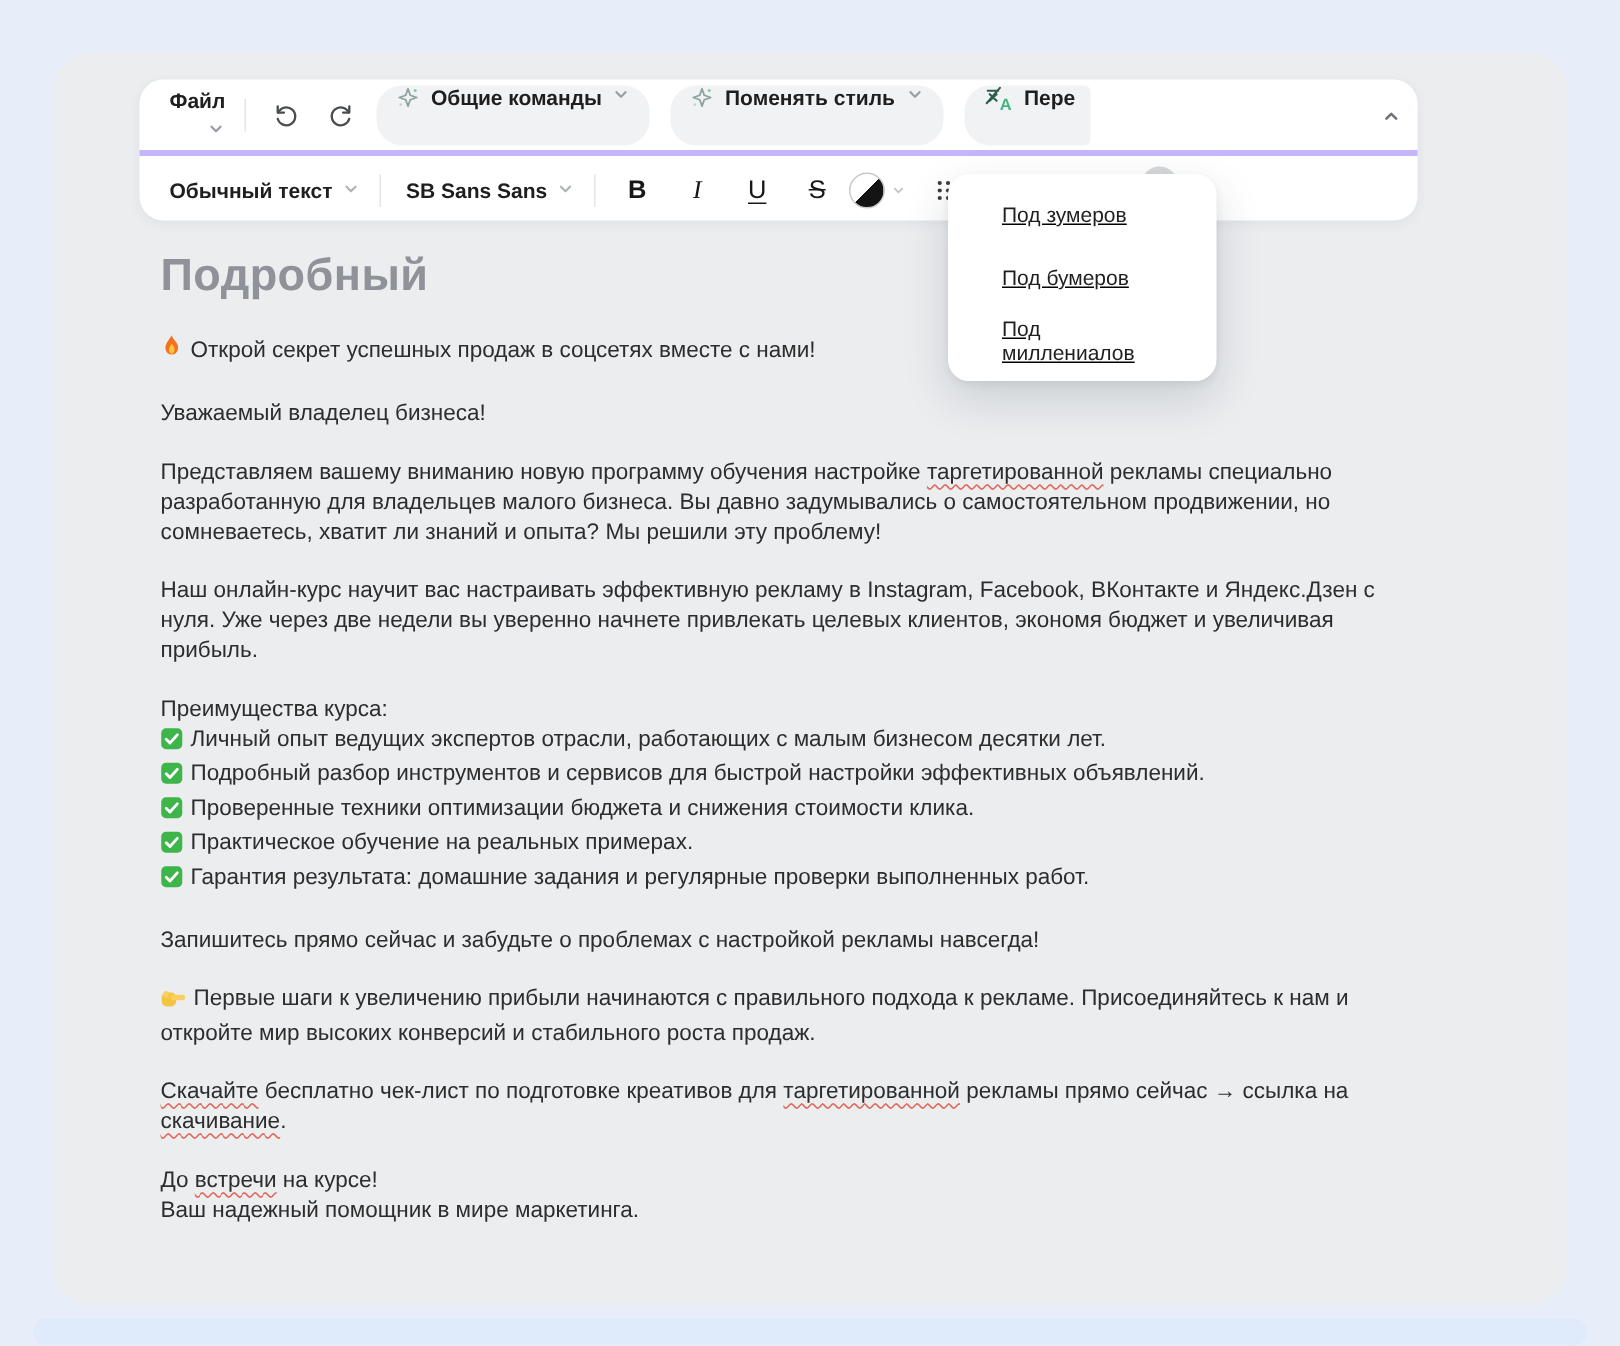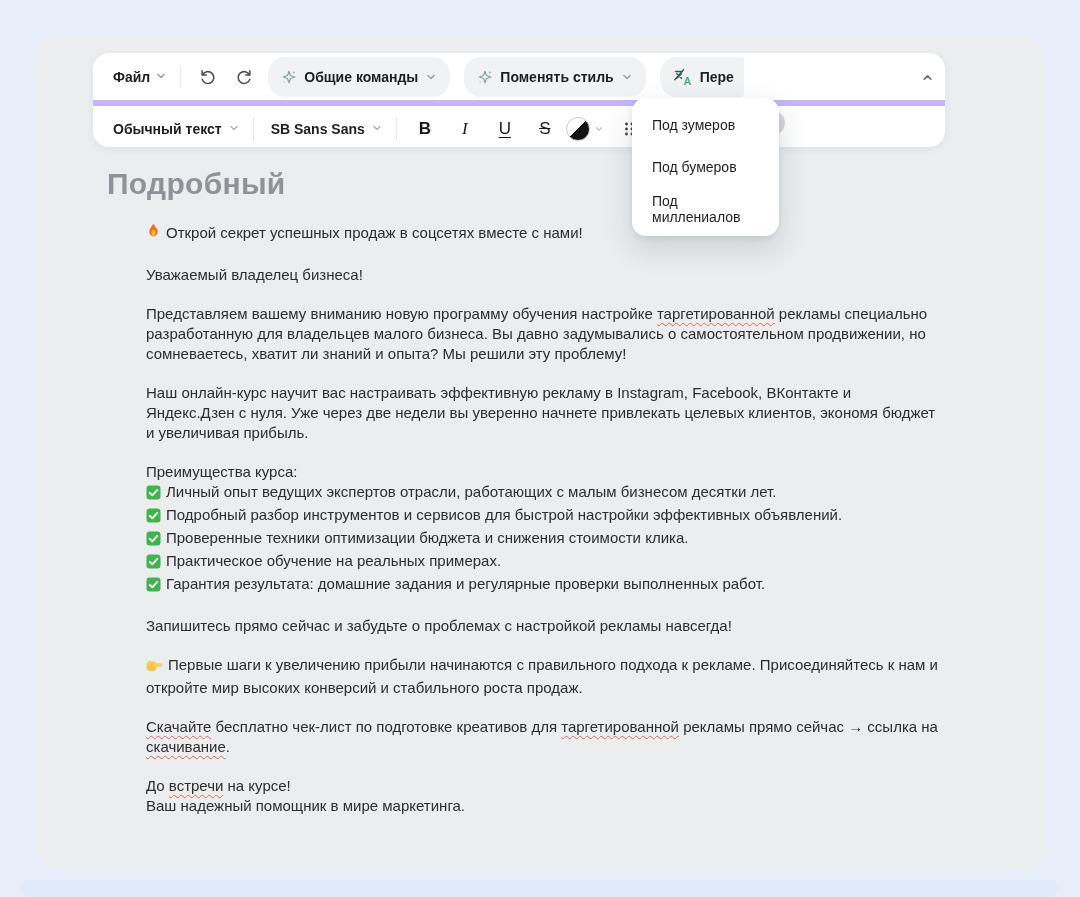--- a/index.html
+++ b/index.html
@@ -2,51 +2,51 @@
 <html><head>
 <meta charset="utf-8">
 <style>
   html,body{margin:0;padding:0;}
   body{width:1080px;height:897px;background:#e7eefa;font-family:"Liberation Sans",sans-serif;position:relative;overflow:hidden;}
   .bottom-band{position:absolute;left:22px;top:879px;width:1036px;height:18px;border-radius:10px;background:#dfeafa;}
   .card{position:absolute;left:35px;top:35px;width:1010px;height:835px;background:#ebedef;border-radius:26px;}
   
   .toolbar{position:absolute;left:58px;top:18px;width:852px;height:94px;background:#fff;border-radius:16px;box-shadow:0 2px 8px rgba(50,60,80,.06);}
   .tb-row{height:47px;display:flex;align-items:center;padding:0 16px;white-space:nowrap;overflow:hidden;}
-  .tb-row.second{border-top:6px solid #c4b5fd;height:46px;}
+  .tb-row.second{border-top:4px solid #c4b5fd;height:46px;}
   button{border:none;background:transparent;padding:0;margin:0;font-family:inherit;cursor:default;}
-  .file-btn{display:flex;align-items:flex-end;gap:5px;margin-left:4px;}
+  .file-btn{display:flex;align-items:flex-end;gap:5px;margin-left:4px;flex-direction:column;}
   .tb-label{font-size:14px;font-weight:600;color:#1e1e1e;}
   .vdiv{width:1px;height:22px;background:#e5e6e8;margin:0 13px;flex:none;}
   .icon-btn{display:flex;align-items:center;justify-content:center;width:28px;height:28px;flex:none;}
   .pills{display:flex;align-items:center;gap:14px;margin-left:10px;}
-  .pill{display:flex;align-items:center;gap:7px;height:40px;padding:0 13px;background:#f1f2f4;border-radius:17px;flex:none;}
+  .pill{display:flex;gap:7px;height:40px;padding:0 13px;background:#f1f2f4;border-radius:17px;flex:none;}
   .pill .lbl{font-size:14px;font-weight:600;color:#1e1e1e;}
   .pill.clipped{width:84px;overflow:hidden;margin-left:14px;border-top-right-radius:4px;border-bottom-right-radius:4px;padding-right:0;}
   .collapse-btn{position:absolute;right:9px;top:15px;width:18px;height:18px;display:flex;align-items:center;justify-content:center;background:#fff;}
   .select-btn{display:flex;align-items:center;gap:6px;margin-left:4px;}
   .fmt-group{display:flex;align-items:center;gap:14px;margin-left:2px;}
   .fmt{width:26px;text-align:center;font-size:17px;color:#17181a;}
   .fmt.b{font-weight:700;}
   .fmt.i{font-family:"Liberation Serif",serif;font-style:italic;font-weight:500;}
   .fmt.u{text-decoration:underline;text-underline-offset:3px;}
   .fmt.s{text-decoration:line-through;}
   .swatch-btn{display:flex;align-items:center;gap:4px;margin-left:8px;}
   .swatch{width:22px;height:22px;border-radius:50%;border:1px solid #c9cacc;background:linear-gradient(135deg,#ffffff 50%,#141414 50%);}
   .dots-btn{margin-left:18px;}
   .vdiv.faint{background:#ededee;margin-left:14px;}
   .emoji-btn{position:absolute;left:668px;top:58px;width:24px;height:24px;border-radius:50%;background:#d6d8da;display:flex;align-items:center;justify-content:center;}
   
-  .dropdown{position:absolute;left:632px;top:98px;width:147px;background:#fff;border-radius:14px;box-shadow:0 12px 30px rgba(40,50,70,.16),0 2px 6px rgba(40,50,70,.08);padding:6px 0;z-index:9;}
+  .dropdown{position:absolute;left:632px;top:116px;width:147px;background:#fff;border-radius:14px;box-shadow:0 12px 30px rgba(40,50,70,.16),0 2px 6px rgba(40,50,70,.08);padding:6px 16px;z-index:9;text-decoration:underline;}
   .dd-item{height:42px;display:flex;align-items:center;padding:0 20px;font-size:14px;color:#1f1f1f;}
   
   .doc{position:absolute;left:72px;top:132px;width:836px;}
   .doc-title{font-size:30px;font-weight:600;color:#8f9399;margin:0 0 22px;letter-spacing:.3px;}
   .block{margin:0 0 19px;}
-  .line{font-size:15px;line-height:20px;color:#2d2d2d;margin-left:39px;}
+  .line{font-size:15px;line-height:20px;color:#2d2d2d;}
   .sp{text-decoration:underline;text-decoration-style:wavy;text-decoration-color:#e06a5a;text-decoration-thickness:1px;text-underline-offset:3px;}
   .ic{display:inline-block;vertical-align:-3px;margin-right:5px;}
   svg{display:block;}
   .inline-svg svg{display:inline-block;}
 </style>
 </head>
 <body>
 
 <div class="page">
   <div class="bottom-band"></div>

